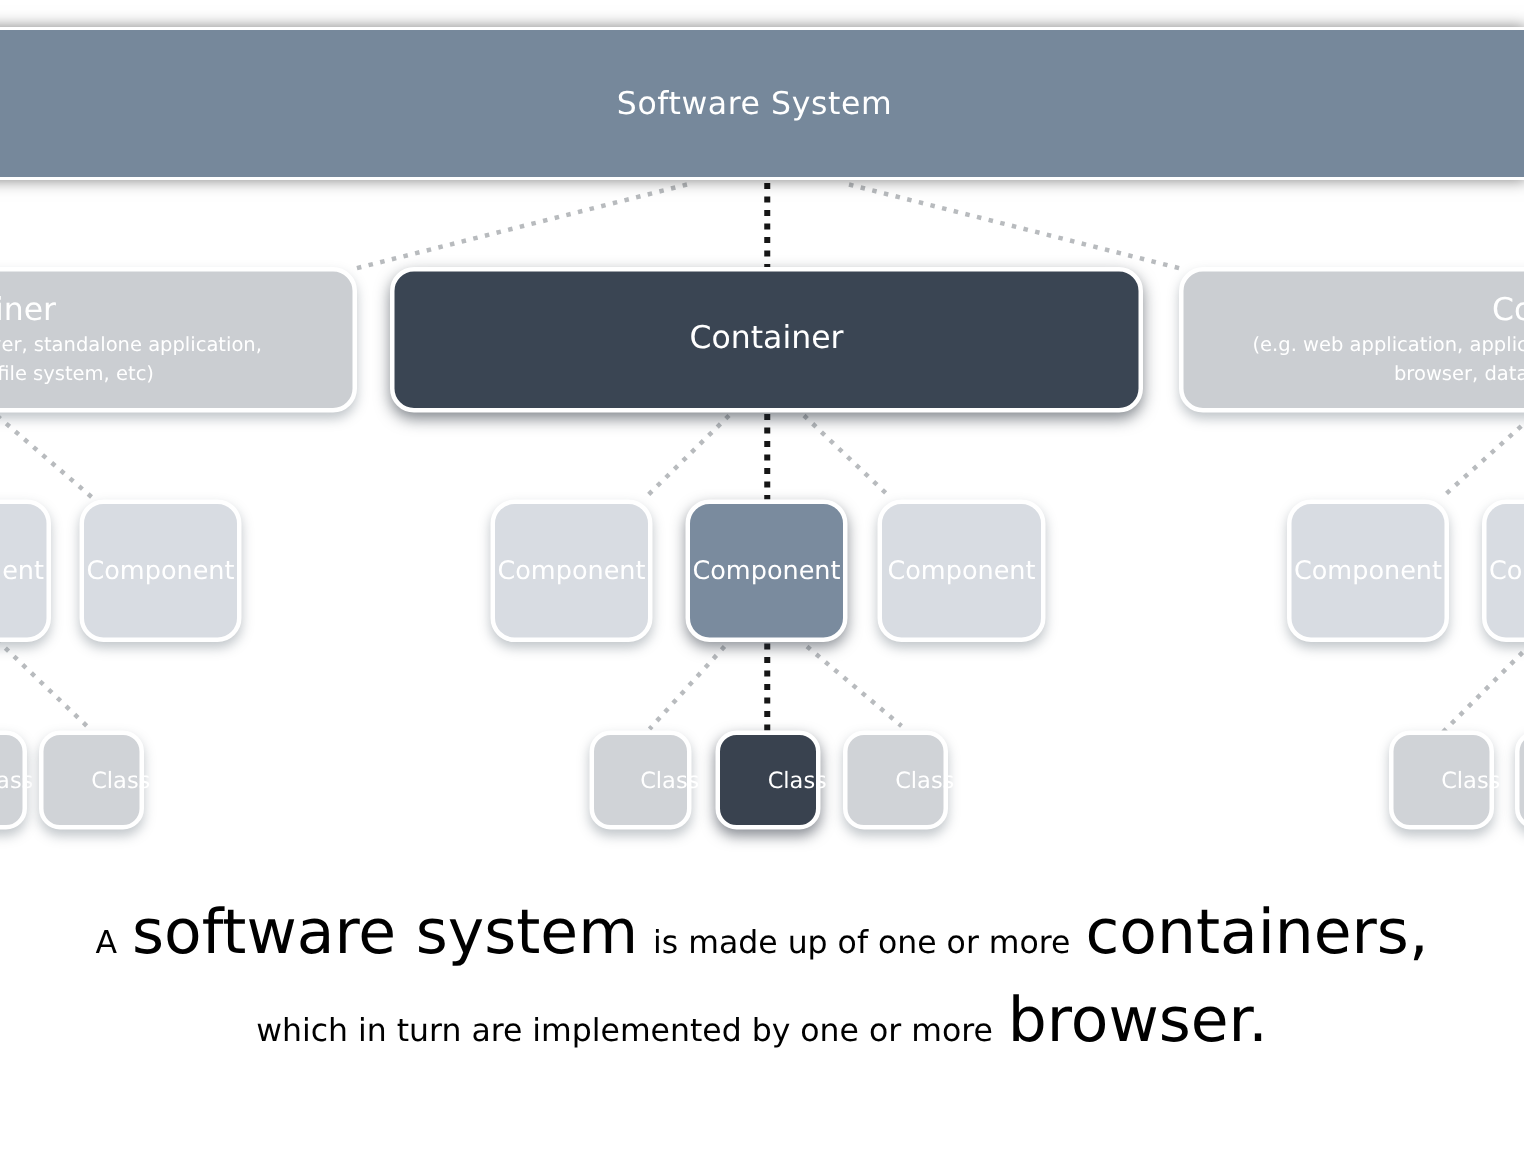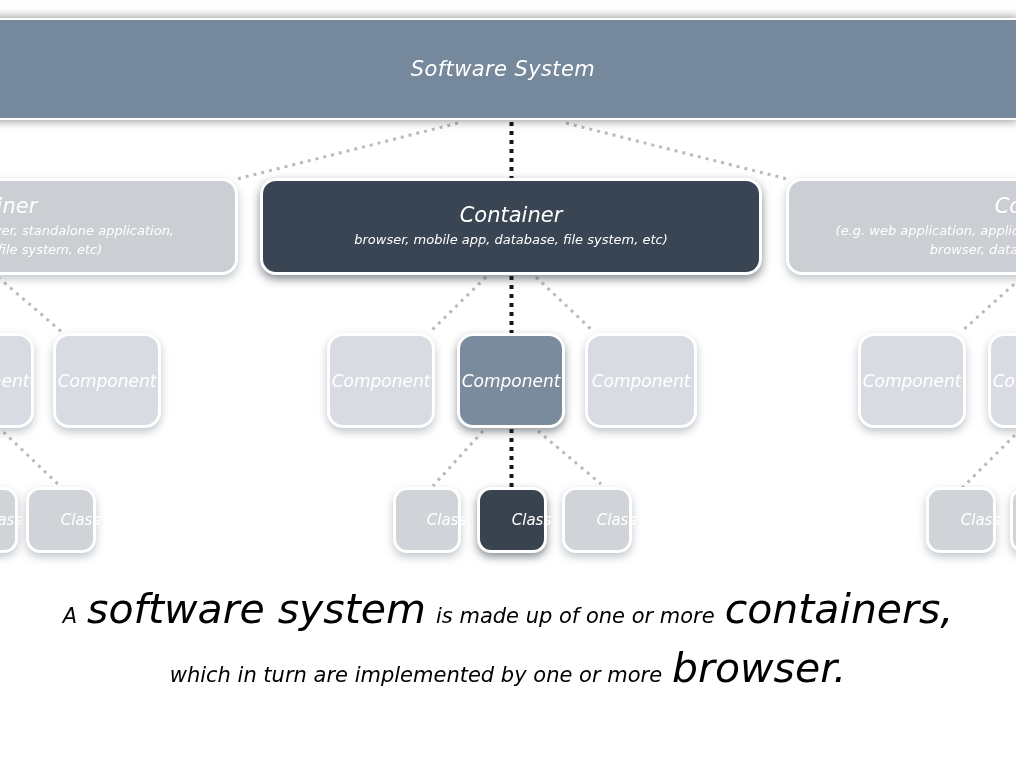--- a/index.html
+++ b/index.html
@@ -1,20 +1,20 @@
 <!DOCTYPE html>
 <html style="--banner: #76889B; --dark-container: #3A4553; --highlight-component: #7A8B9E; --dark-class: #39424F; --light-container: #CBCED2; --light-component: #D8DCE2; --light-class: #D0D3D7; --caption-text: #000000; --connector-dark: #161616; --connector-light: #B8BBBE;"><head>
 <meta charset="utf-8">
 <style>
   html,body{margin:0;padding:0;}
   body{
     width:1024px;height:768px;overflow:hidden;background:#ffffff;
     font-family:"DejaVu Sans", sans-serif;
   }
-  .stage{position:relative;width:1016px;height:768px;overflow:hidden;background:#ffffff;font-style:italic;}
+  .stage{position:relative;width:1016px;height:768px;overflow:hidden;background:#ffffff;}
 
   
   .banner{
     position:absolute;left:-12px;top:18px;width:1030px;height:102px;
     background:var(--banner,#76889B);
     border:2px solid #fff;box-sizing:border-box;
     box-shadow:0 0 10px rgba(0,0,0,.5);
     display:flex;align-items:center;justify-content:center;
   }
   .banner-label{color:#fff;font-size:21px;letter-spacing:.4px;}
@@ -61,21 +61,21 @@
     background:var(--light-class,#D0D3D7);
     box-shadow:0 4px 8px rgba(120,130,140,.45);
     padding-left:39px;
   }
   .cls-dark{background:var(--dark-class,#39424F);box-shadow:0 4px 9px rgba(40,48,60,.55);}
   .cls-1{left:-52px}.cls-2{left:26px}.cls-3{left:393px;width:68px}
   .cls-4{left:477px}.cls-5{left:562px}.cls-6{left:926px}.cls-7{left:1010px}
 
   
   .caption{position:absolute;left:0;right:0;top:581px;text-align:center;color:var(--caption-text,#000);}
-  .cap-line{height:59px;line-height:56px;font-size:41px;white-space:nowrap;}
+  .cap-line{height:59px;line-height:80px;font-size:41px;white-space:nowrap;}
   .cap-line .small{font-size:21px;}
   .cap-line span{margin:0 5px;}
 </style>
 </head>
 <body>
 
 <div class="stage">
 
   <svg class="connectors" width="1024" height="768" viewBox="0 0 1024 768">
     <line class="ld" x1="511.5" y1="122" x2="511.5" y2="178"></line>
@@ -99,21 +99,20 @@
   </div>
 
   <div class="cont cont-light cont-left">
     <div class="t">Container</div>
     <div class="s">(e.g. web application, web server, standalone application,</div>
     <div class="s">browser, database, file system, etc)</div>
   </div>
 
   <div class="cont cont-dark cont-center">
     <div class="t">Container</div>
-    <div class="s">browser, mobile app, database, file system, etc)</div>
   </div>
 
   <div class="cont cont-light cont-right">
     <div class="t">Container</div>
     <div class="s">(e.g. web application, application server, standalone application,</div>
     <div class="s">browser, database, file system, etc)</div>
   </div>
 
   <div class="comp comp-1">
       <span>Component</span>

